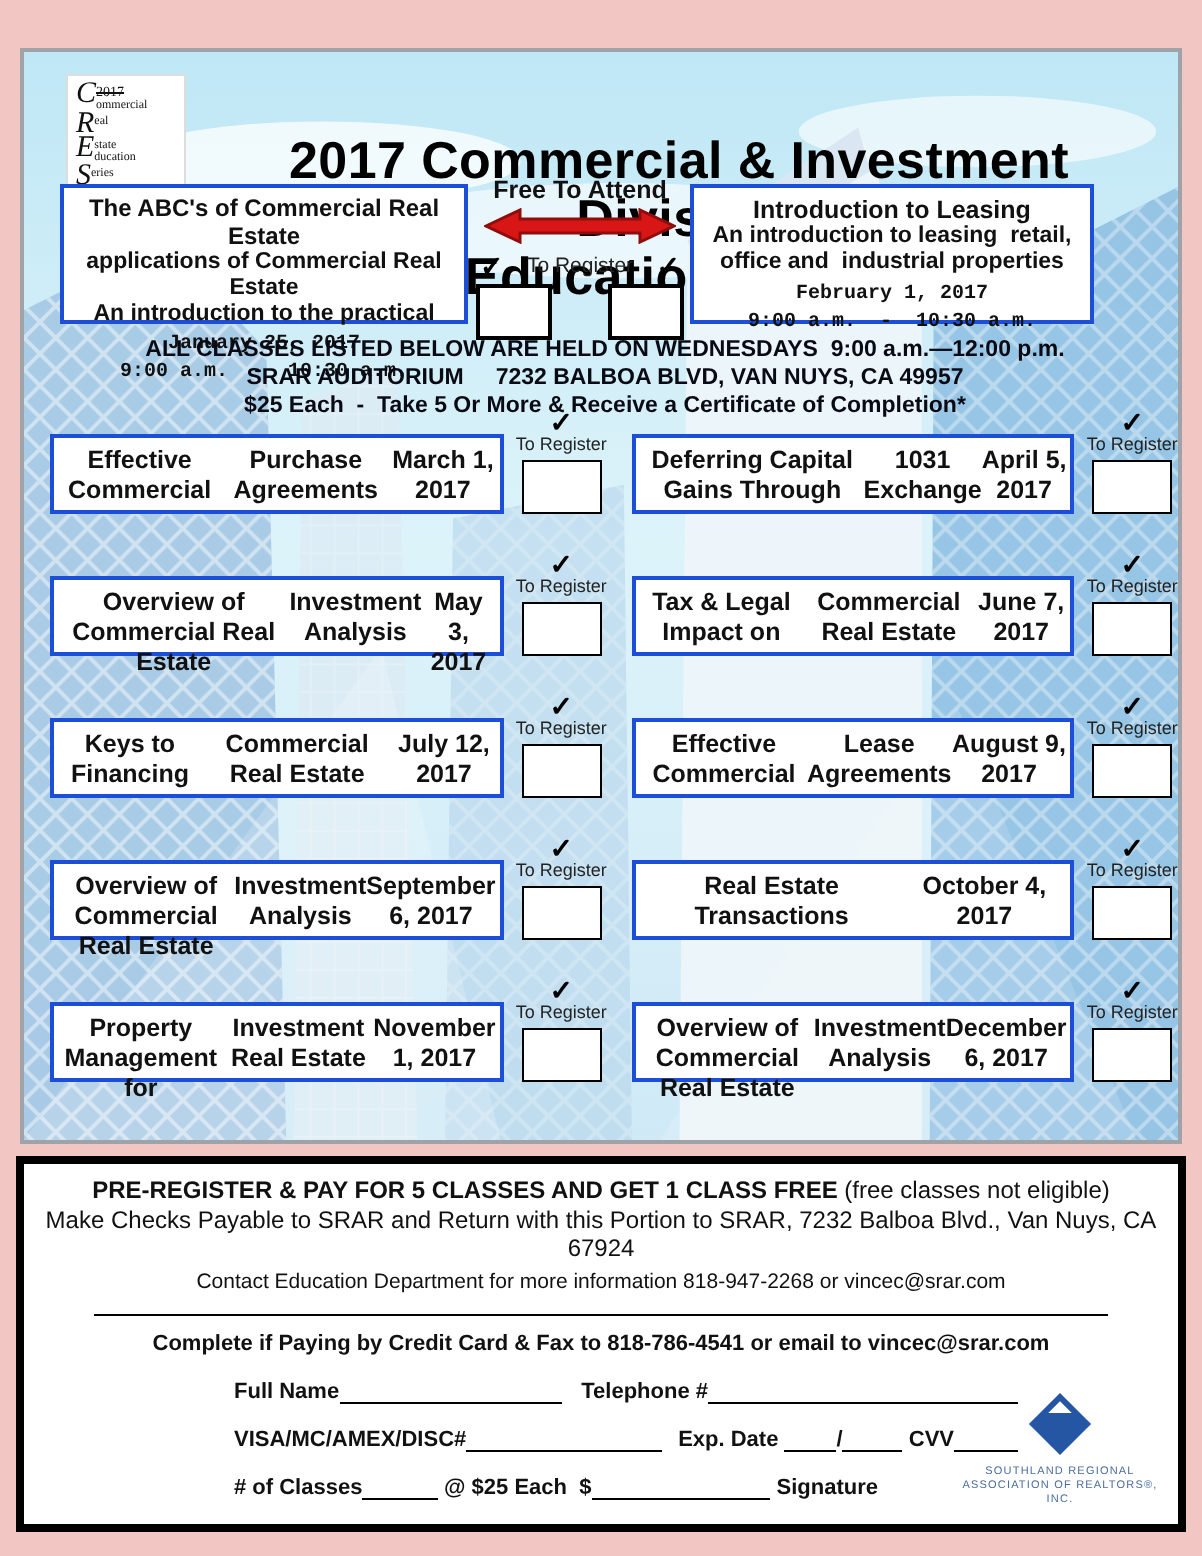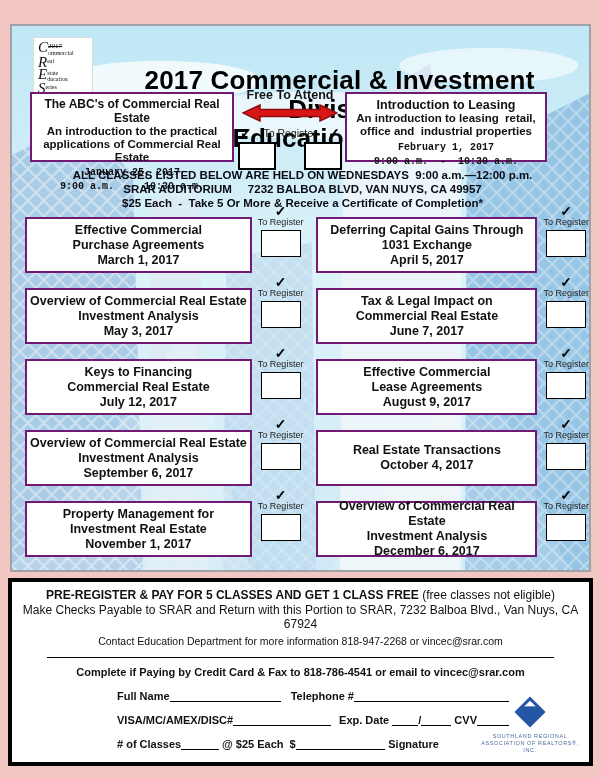--- a/index.html
+++ b/index.html
@@ -18,21 +18,21 @@
   .logo-row { display:flex; align-items:flex-start; line-height:10px; }
   .logo-big { font-size:15px; line-height:12px; font-style:italic; }
   .logo-small { font-size:6px; line-height:6px; padding-top:2px; }
   .logo-top { font-size:7px; line-height:7px; text-decoration:line-through; }
 
   
   .title-wrap { left:80px; top:16px; width:495px; text-align:center;margin-top:24px; }
   .title-line { font-size:26px; font-weight:bold; line-height:29px; letter-spacing:0.2px; color:#000; }
 
   
-  .evbox { background:#fff; border:2px solid #701a75; text-align:center; padding:4px 2px; }
+  .evbox { background:#fff; border:2px solid #1d4ed8; text-align:center; padding:4px 2px; }
   .ev-title { font-weight:bold; font-size:12.5px; line-height:14px; }
   .ev-desc { font-weight:bold; font-size:11.5px; line-height:13px; }
   .ev-date { font-weight:bold; font-size:10px; line-height:14px; margin-top:4px;font-family:Liberation Mono, monospace; }
   .pre { white-space:pre; }
 
   .free-left { left:18px; top:66px; width:204px; height:70px; }
   .free-right { left:333px; top:66px; width:202px; height:70px; }
   .free-mid { left:226px; top:62px; width:104px; text-align:center; }
   .free-label { font-weight:bold; font-size:12.5px; }
   .chk { font-weight:bold; font-size:14px; color:#000; line-height:12px; }
@@ -40,21 +40,21 @@
   .mid-reg-label { font-size:10.5px; color:#222; }
   .mid-box-row { display:flex; justify-content:space-between; margin-top:3px; }
   .regbox { width:38px; height:28px; background:#fff; border:2px solid #000; }
 
   
   .info-wrap { left:0; top:142px; width:581px; text-align:center; }
   .info-line { font-weight:bold; font-size:11.5px; line-height:14px; color:#0a0a14; }
 
   
   .class-row { position:absolute; left:0; width:581px; display:flex; align-items:flex-start; z-index:2; }
-  .cbox { width:228px; margin-left:13px; height:56px; display:flex; flex-direction:column; justify-content:center; }
+  .cbox { width:228px; margin-left:13px; height:40px; display:flex; flex-direction:row; justify-content:center; }
   .cbox2 { width:222px; margin-left:9px; }
   .cline { font-weight:bold; font-size:12.5px; line-height:15px; }
   .reg { width:54px; margin-left:2px; text-align:center; margin-top:-12px; }
   .reg-label { font-size:9px; color:#222; line-height:11px; }
   .reg .regbox { width:40px; height:27px; margin:2px auto 0; border-width:1.5px; }
   .r1{top:191px}.r2{top:262px}.r3{top:333px}.r4{top:404px}.r5{top:475px}
 
   
   .arrow-svg { display:block; margin:2px auto 0; }
 
@@ -144,22 +144,22 @@
         </div>
     </div>
 
     <div class="layer title-wrap">
       <div class="title-line">2017 Commercial &amp; Investment Division</div>
       <div class="title-line">Education Series</div>
     </div>
 
     <div class="layer evbox free-left">
       <div class="ev-title" style="font-size:12px;line-height:13.5px">The ABC's of Commercial Real Estate</div>
+      <div class="ev-desc">applications of Commercial Real Estate</div>
       <div class="ev-desc">An introduction to the practical</div>
-      <div class="ev-desc">applications of Commercial Real Estate</div>
       <div class="ev-date" style="margin-top:2px">January 25, 2017</div>
       <div class="ev-date pre" style="margin-top:0">9:00 a.m.  -  10:30 a.m.</div>
     </div>
 
     <div class="layer free-mid">
       <div class="free-label">Free To Attend</div>
       <svg class="arrow-svg" width="96" height="18" viewBox="0 0 96 18">
         <polygon points="1,9 18,1 18,5.5 78,5.5 78,1 95,9 78,17 78,12.5 18,12.5 18,17" fill="#d91616" stroke="#8f0d0d" stroke-width="1.5"></polygon>
       </svg>
       <div class="mid-reg-row">

